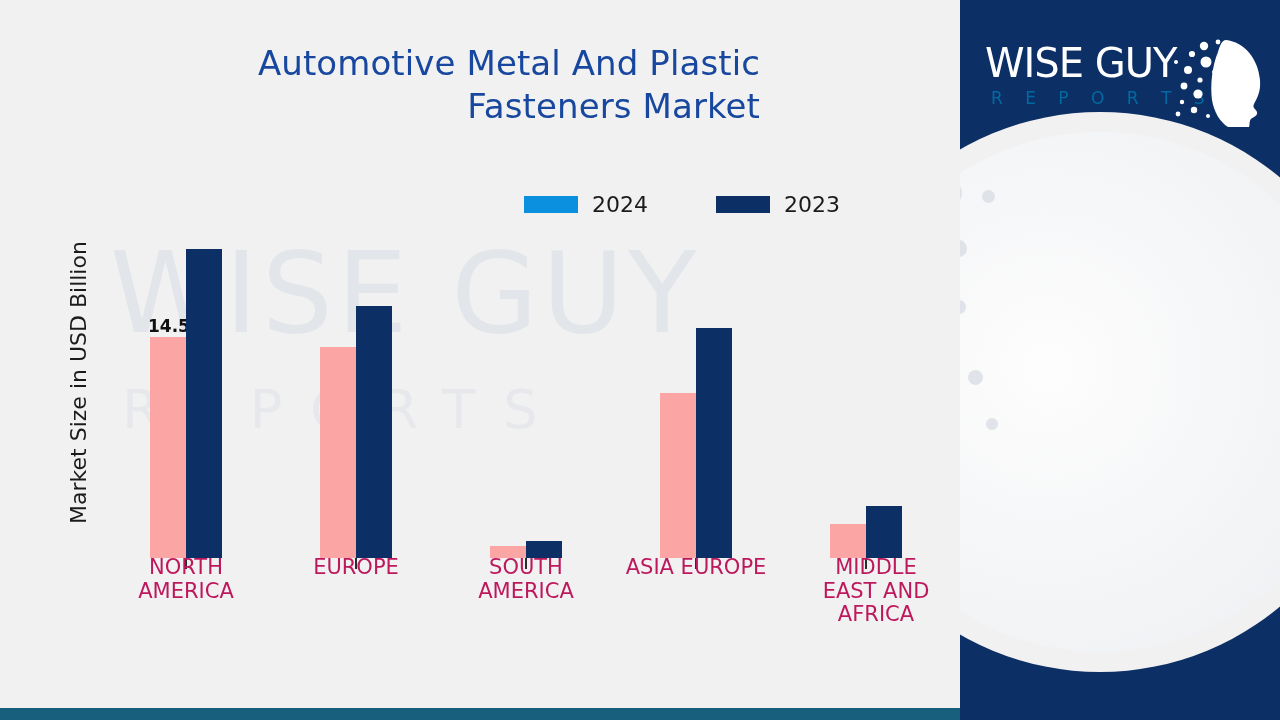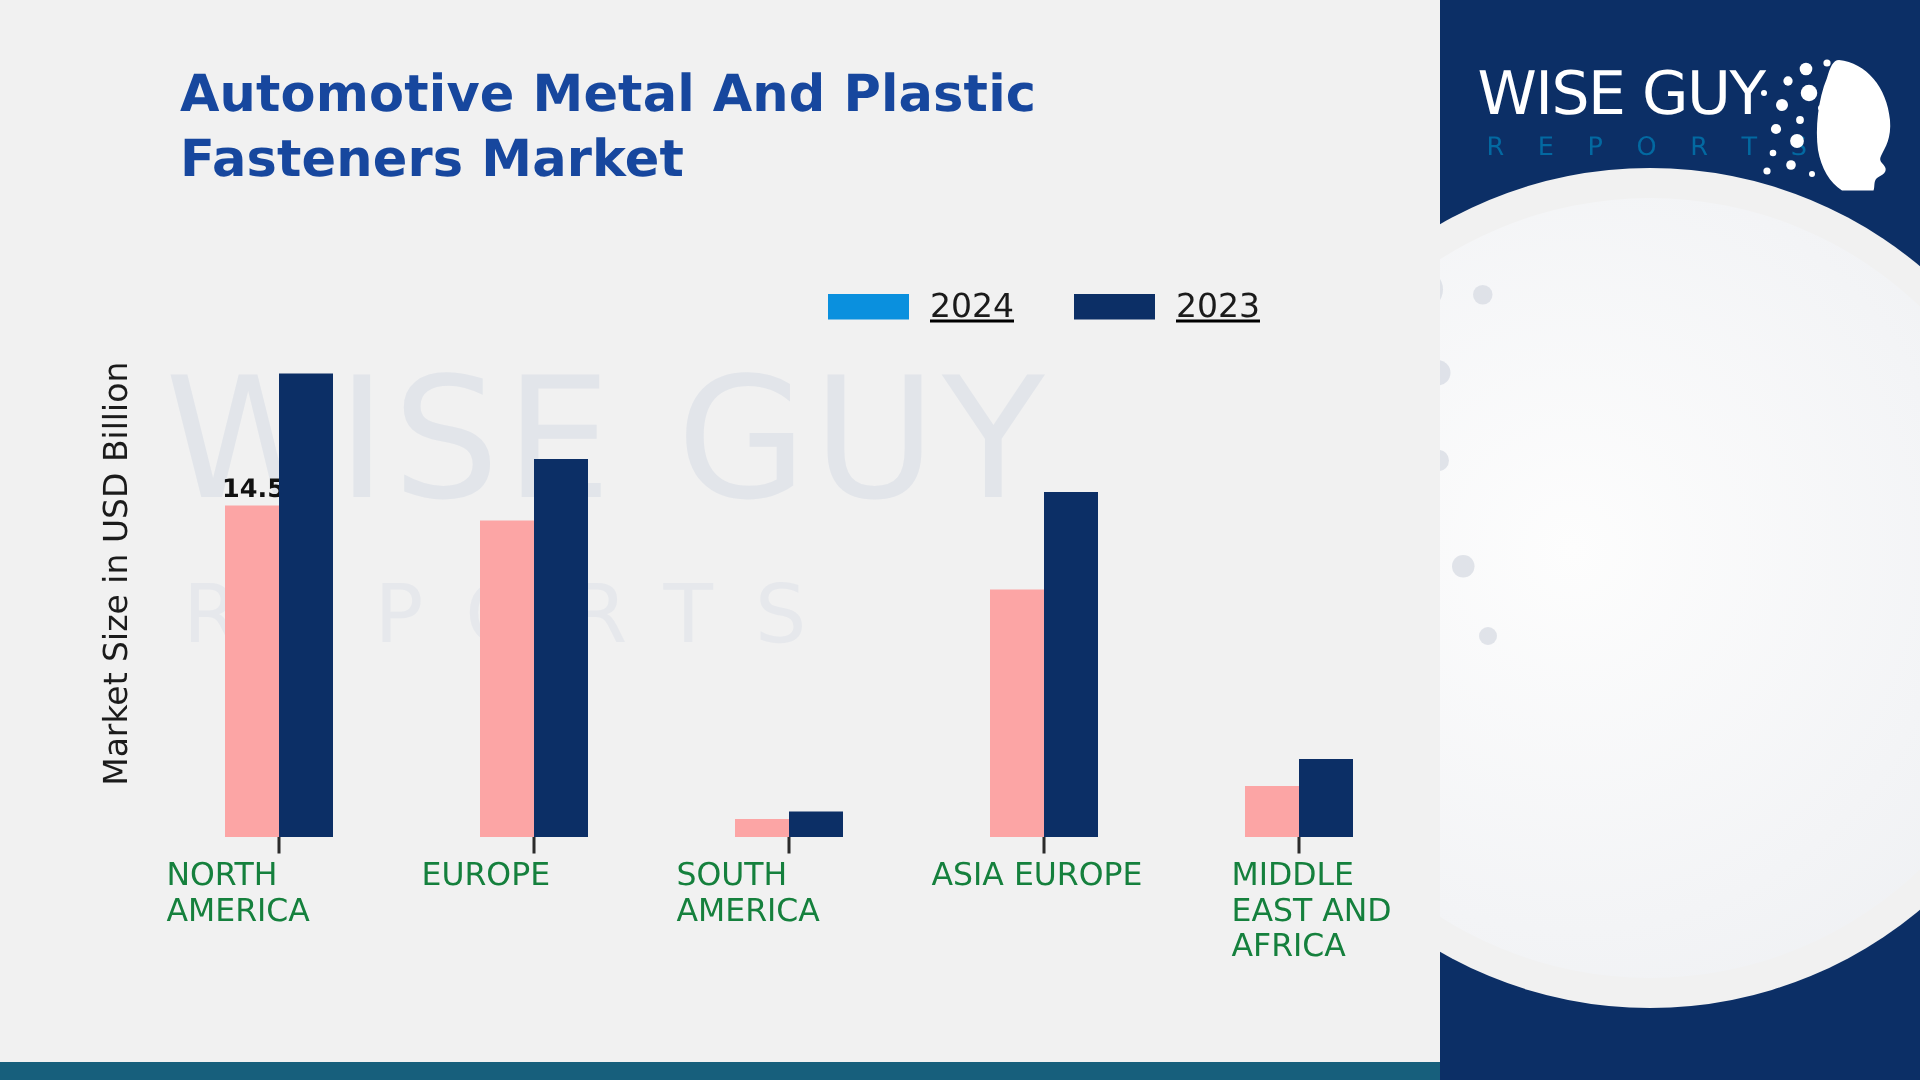--- a/index.html
+++ b/index.html
@@ -62,23 +62,24 @@
   }
 
   
   #title {
     position: absolute;
     left: 120px;
     top: 42px;
     width: 640px;
     font-size: 34px;
     line-height: 1.27;
-    font-weight: 700;
+    font-weight: 400;
     color: #17479e;
     letter-spacing: .1px;
+    text-align: right;
   }
 
   
   #logo {
     position: absolute;
     left: 985px;
     top: 40px;
     width: 275px;
     height: 90px;
   }
@@ -161,26 +162,25 @@
     width: 340px;
     text-align: center;
     transform: rotate(-90deg);
     transform-origin: center center;
     font-size: 22px;
     color: #1b1b1b;
     white-space: nowrap;
   }
   #legend {
     position: absolute;
-    left: 552px;
+    left: 524px;
     top: 192px;
     display: flex;
     align-items: center;
-    gap: 40px;
-    text-decoration: underline;
+    gap: 68px;
   }
   .legend-item {
     display: flex;
     align-items: center;
     gap: 14px;
   }
   .legend-swatch {
     width: 54px;
     height: 17px;
     display: block;
@@ -220,27 +220,28 @@
   .tick {
     position: absolute;
     top: 328px;
     left: 35px;
     width: 1.5px;
     height: 11px;
     background: #2b2b2b;
   }
   .xlabel {
     position: absolute;
-    top: 342px;
+    top: 326px;
     left: 36px;
     transform: translateX(-50%);
     width: 150px;
+    text-align: center;
     font-size: 21px;
     line-height: 1.12;
-    color: #15803d;
+    color: #be185d;
   }
 
   
   #bottom-strip {
     position: absolute;
     left: 0;
     top: 708px;
     width: 960px;
     height: 12px;
     background: #175f7c;

